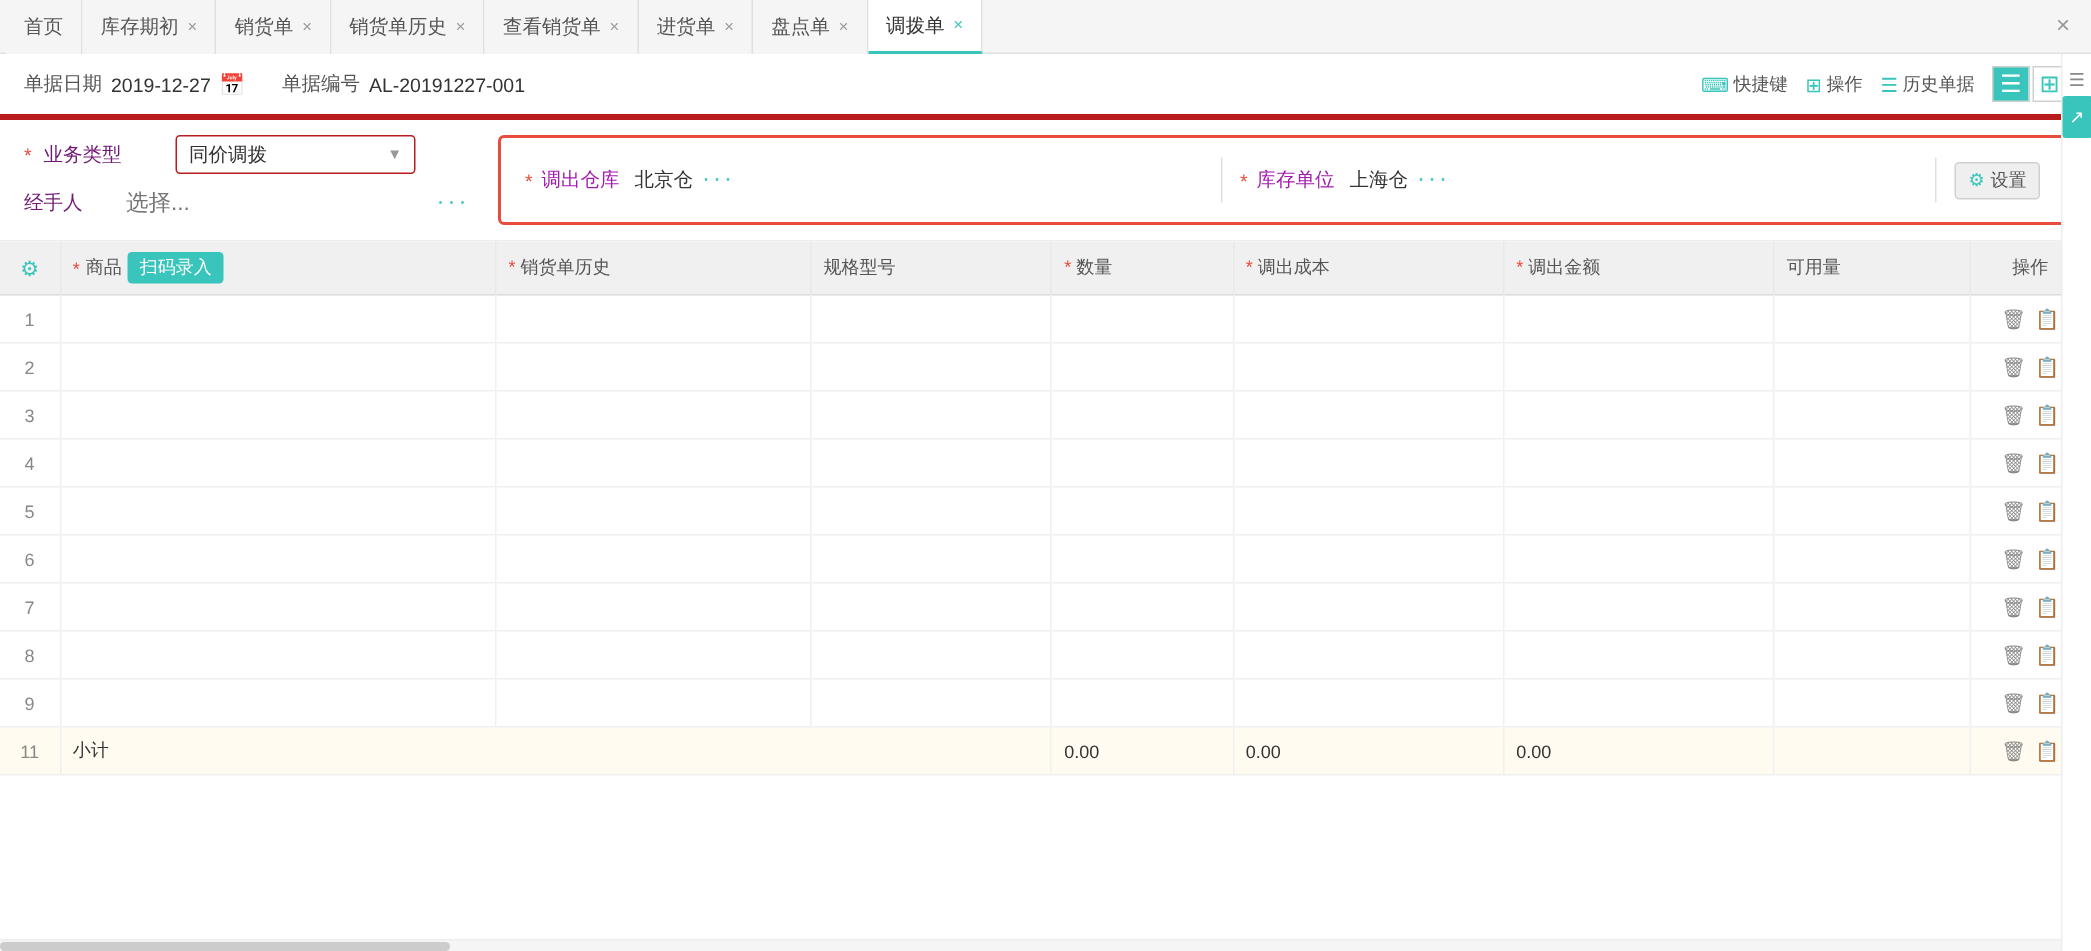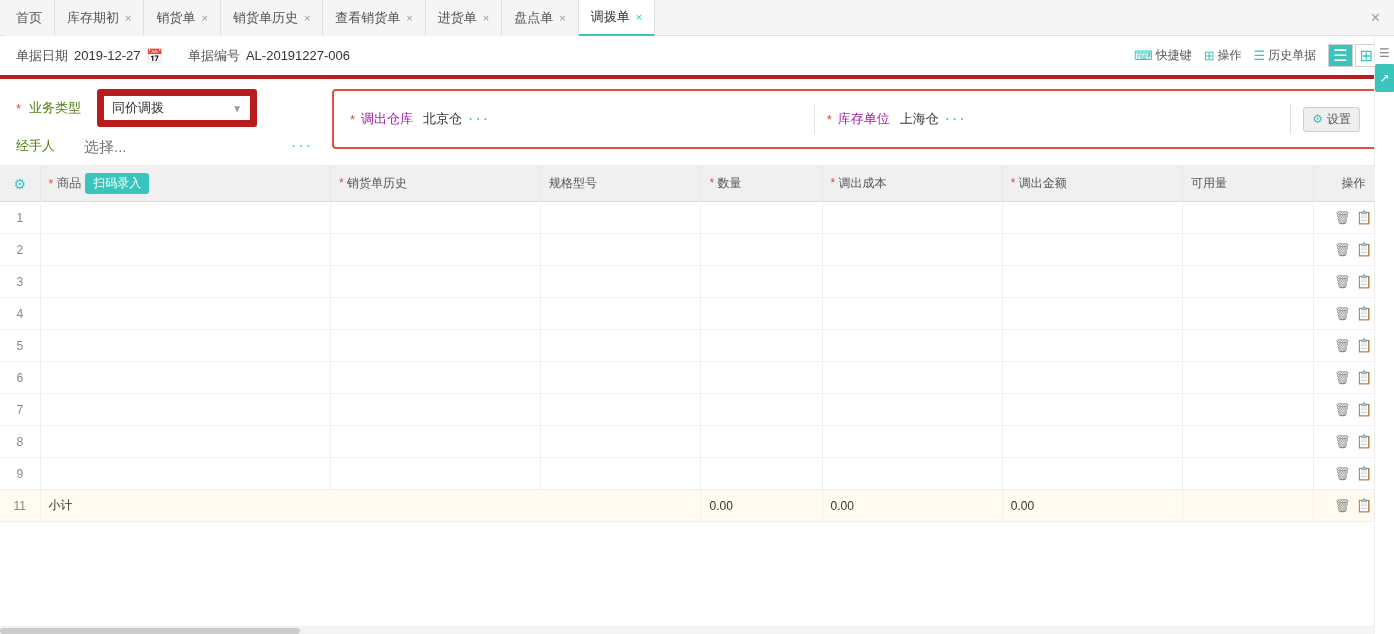--- a/index.html
+++ b/index.html
@@ -128,31 +128,32 @@
       white-space: nowrap;
     }
     .settings-btn .gear-icon { color: #39c5bb; }
 
     .field-row {
       display: flex;
       align-items: center;
       gap: 8px;
     }
     .field-row .req { color: #e74c3c; }
-    .field-row label { color: #4d7c0f; white-space: nowrap; min-width: 60px; }
+    .field-row label { color: #701a75; white-space: nowrap; min-width: 60px; }
     .field-select {
       display: flex;
       align-items: center;
       gap: 4px;
-      border: 7px solid #b91c1c;
+      border: 1px solid #b91c1c;
       border-radius: 3px;
       padding: 3px 8px;
       min-width: 160px;
       cursor: pointer;
       background: #fff;
+      margin-left: 20px;
     }
     .field-select .val { flex: 1; }
     .field-select .dropdown-arrow { color: #999; font-size: 10px; }
     .field-input {
       border: none;
       outline: none;
       color: #aaa;
       font-size: 15px;
       cursor: pointer;
     }
@@ -308,21 +309,21 @@
 <div class="main-layout">
 
   <div class="header-area">
     <div class="header-field">
       <label>单据日期</label>
       <span class="value">2019-12-27</span>
       <span class="calendar-icon">📅</span>
     </div>
     <div class="header-field">
       <label>单据编号</label>
-      <span class="value">AL-20191227-006</span>
+      <span class="value">AL-20191227-001</span>
     </div>
     <div class="header-right">
       <span>
         <span class="icon">⌨</span>
         <span>快捷键</span>
       </span>
       <span>
         <span class="icon">⊞</span>
         <span>操作</span>
       </span>

